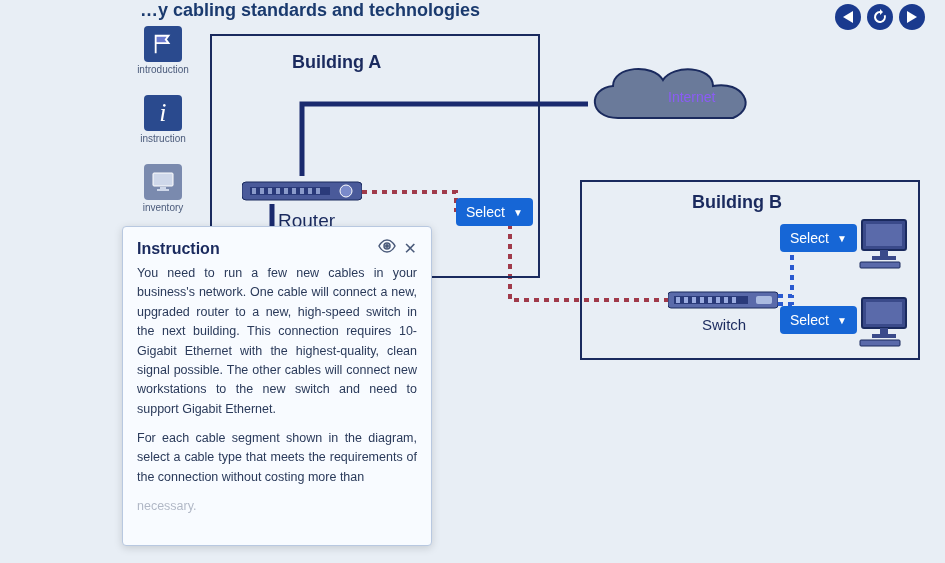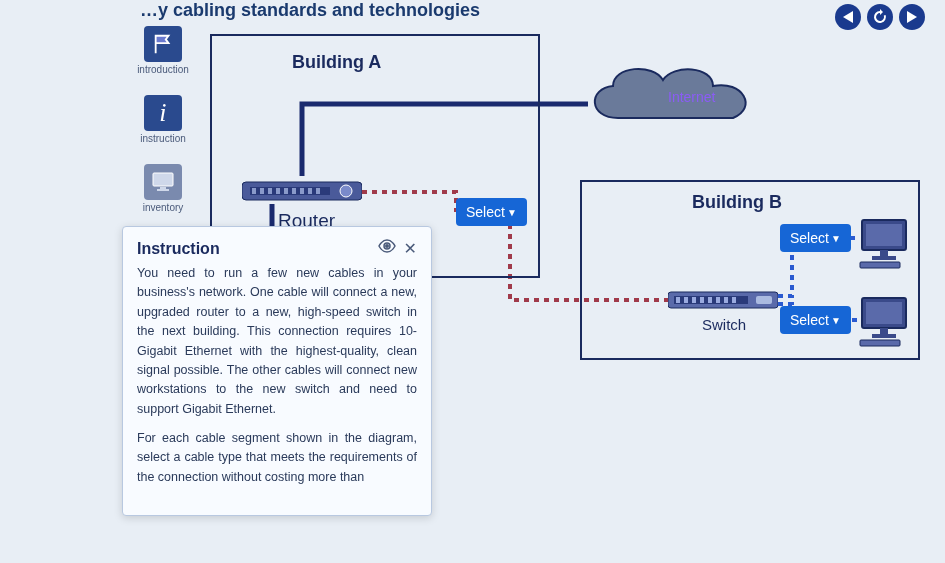--- a/index.html
+++ b/index.html
@@ -138,21 +138,21 @@
   .select-btn {
     position: absolute;
     background: #1666d6;
     color: #fff;
     font-size: 14px;
     padding: 6px 10px;
     border-radius: 4px;
     cursor: pointer;
     display: flex;
     align-items: center;
-    gap: 2px;
+    gap: 8px;
     border: none;
   }
   .select-1 { left: 246px; top: 164px; }
   .select-2 { left: 570px; top: 190px; }
   .select-3 { left: 570px; top: 272px; }
   .caret { font-size: 10px; }
 
   
   .popup {
     position: absolute;
@@ -363,14 +363,15 @@
             <path d="M9 1C4 1 1 7 1 7s3 6 8 6 8-6 8-6-3-6-8-6zm0 9a3 3 0 110-6 3 3 0 010 6z" fill="none" stroke="#4a5a7a" stroke-width="1.5"></path>
             <circle cx="9" cy="7" r="2" fill="#4a5a7a"></circle>
           </svg>
       </span>
       <span style="cursor:pointer;font-size:16px;">✕</span>
     </div>
   </div>
   <div class="popup-body">
     <p>You need to run a few new cables in your business's network. One cable will connect a new, upgraded router to a new, high-speed switch in the next building. This connection requires 10-Gigabit Ethernet with the highest-quality, clean signal possible. The other cables will connect new workstations to the new switch and need to support Gigabit Ethernet.</p>
     <p>For each cable segment shown in the diagram, select a cable type that meets the requirements of the connection without costing more than</p>
+    <p class="popup-fade">necessary.</p>
   </div>
 </div>
 
 </body></html>

